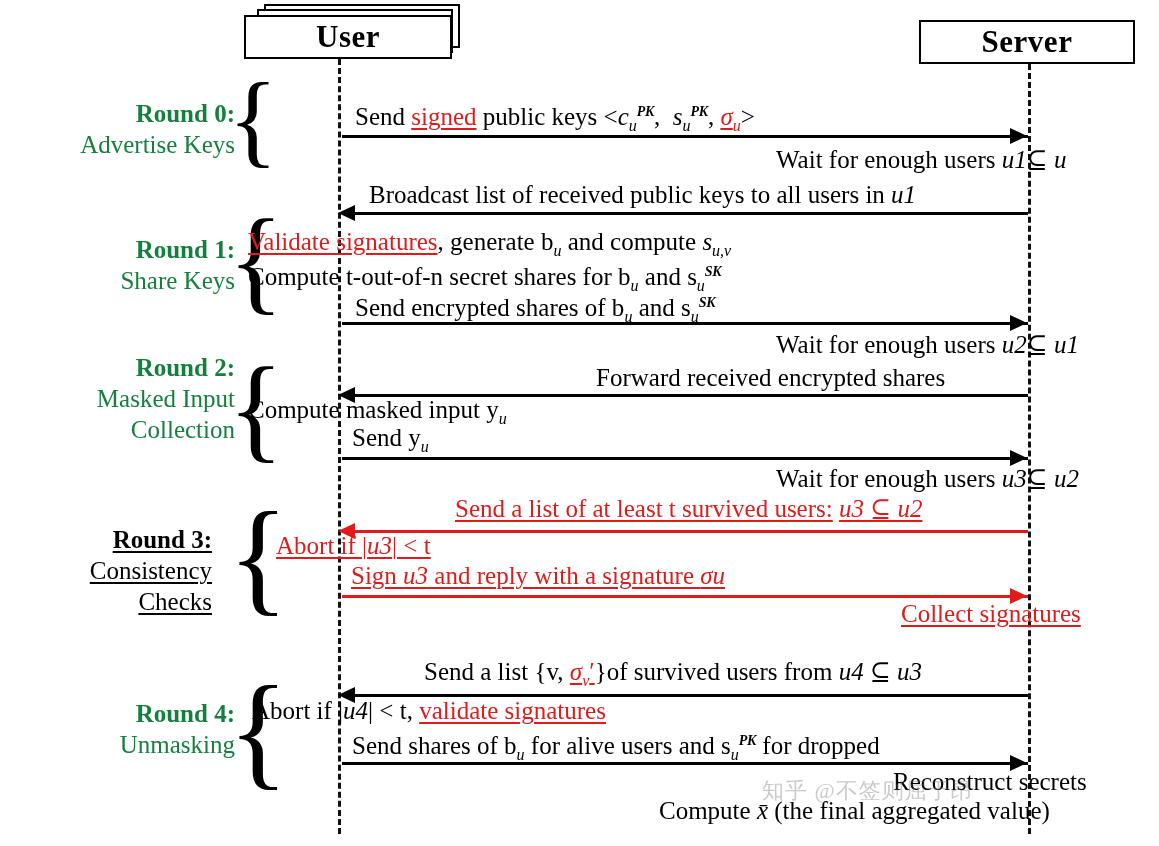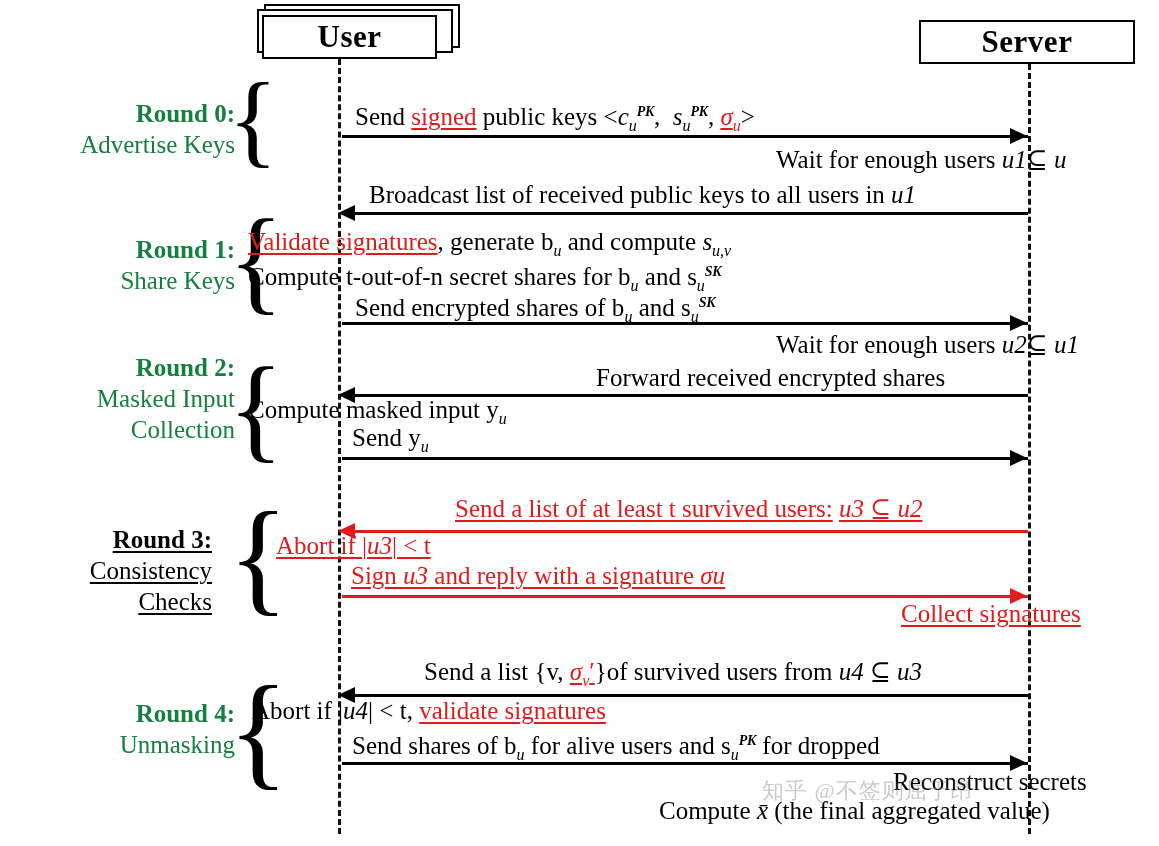--- a/index.html
+++ b/index.html
@@ -22,21 +22,21 @@
     background:#fff;
     box-sizing:border-box;
     display:flex;
     align-items:center;
     justify-content:center;
     font-weight:bold;
     letter-spacing:.5px;
   }
   .user-stack3{left:264px;top:4px;width:196px;height:44px;}
   .user-stack2{left:257px;top:9px;width:196px;height:44px;}
-  .user-main  {left:262px;top:15px;width:175px;height:44px;font-size:31px;z-index:3;}
+  .user-main  {left:244px;top:15px;width:208px;height:44px;font-size:31px;z-index:3;}
   .server-main{left:919px;top:20px;width:216px;height:44px;font-size:31px;}
 
   
   .lifeline{
     position:absolute;
     width:0;
     border-left:3px dashed #111;
   }
   #user-lifeline  {left:338px;top:59px;height:775px;}
   #server-lifeline{left:1028px;top:64px;height:770px;}
@@ -205,20 +205,23 @@
   <div class="txt" style="left:248px;top:396px;">
     <span>Compute masked input y</span><span class="sub">u</span>
   </div>
 
   <div class="txt" style="left:352px;top:424px;">
     <span>Send y</span><span class="sub">u</span>
   </div>
   <div class="msgline" style="left:342px;top:457px;width:686px;"></div>
   <div class="arrowhead right" style="left:1010px;top:450px;"></div>
 
+  <div class="txt" style="left:776px;top:465px;">
+    <span>Wait for enough users</span>&nbsp;<i class="v"><span>u3⊆ u2</span></i>
+  </div>
 
   <div class="roundlabel red" style="left:20px;top:524px;width:192px;">
     <span class="rnum u">Round 3:</span><br>
     <span class="u">Consistency</span><br>
     <span class="u">Checks</span>
   </div>
   <div class="brace" style="left:228px;top:494px;font-size:126px;">{</div>
 
   <div class="txt red" style="left:455px;top:495px;">
     <span class="ul">Send a list of at least t survived users:</span>&nbsp;<i class="v ul"><span>u3 ⊆ u2</span></i>

